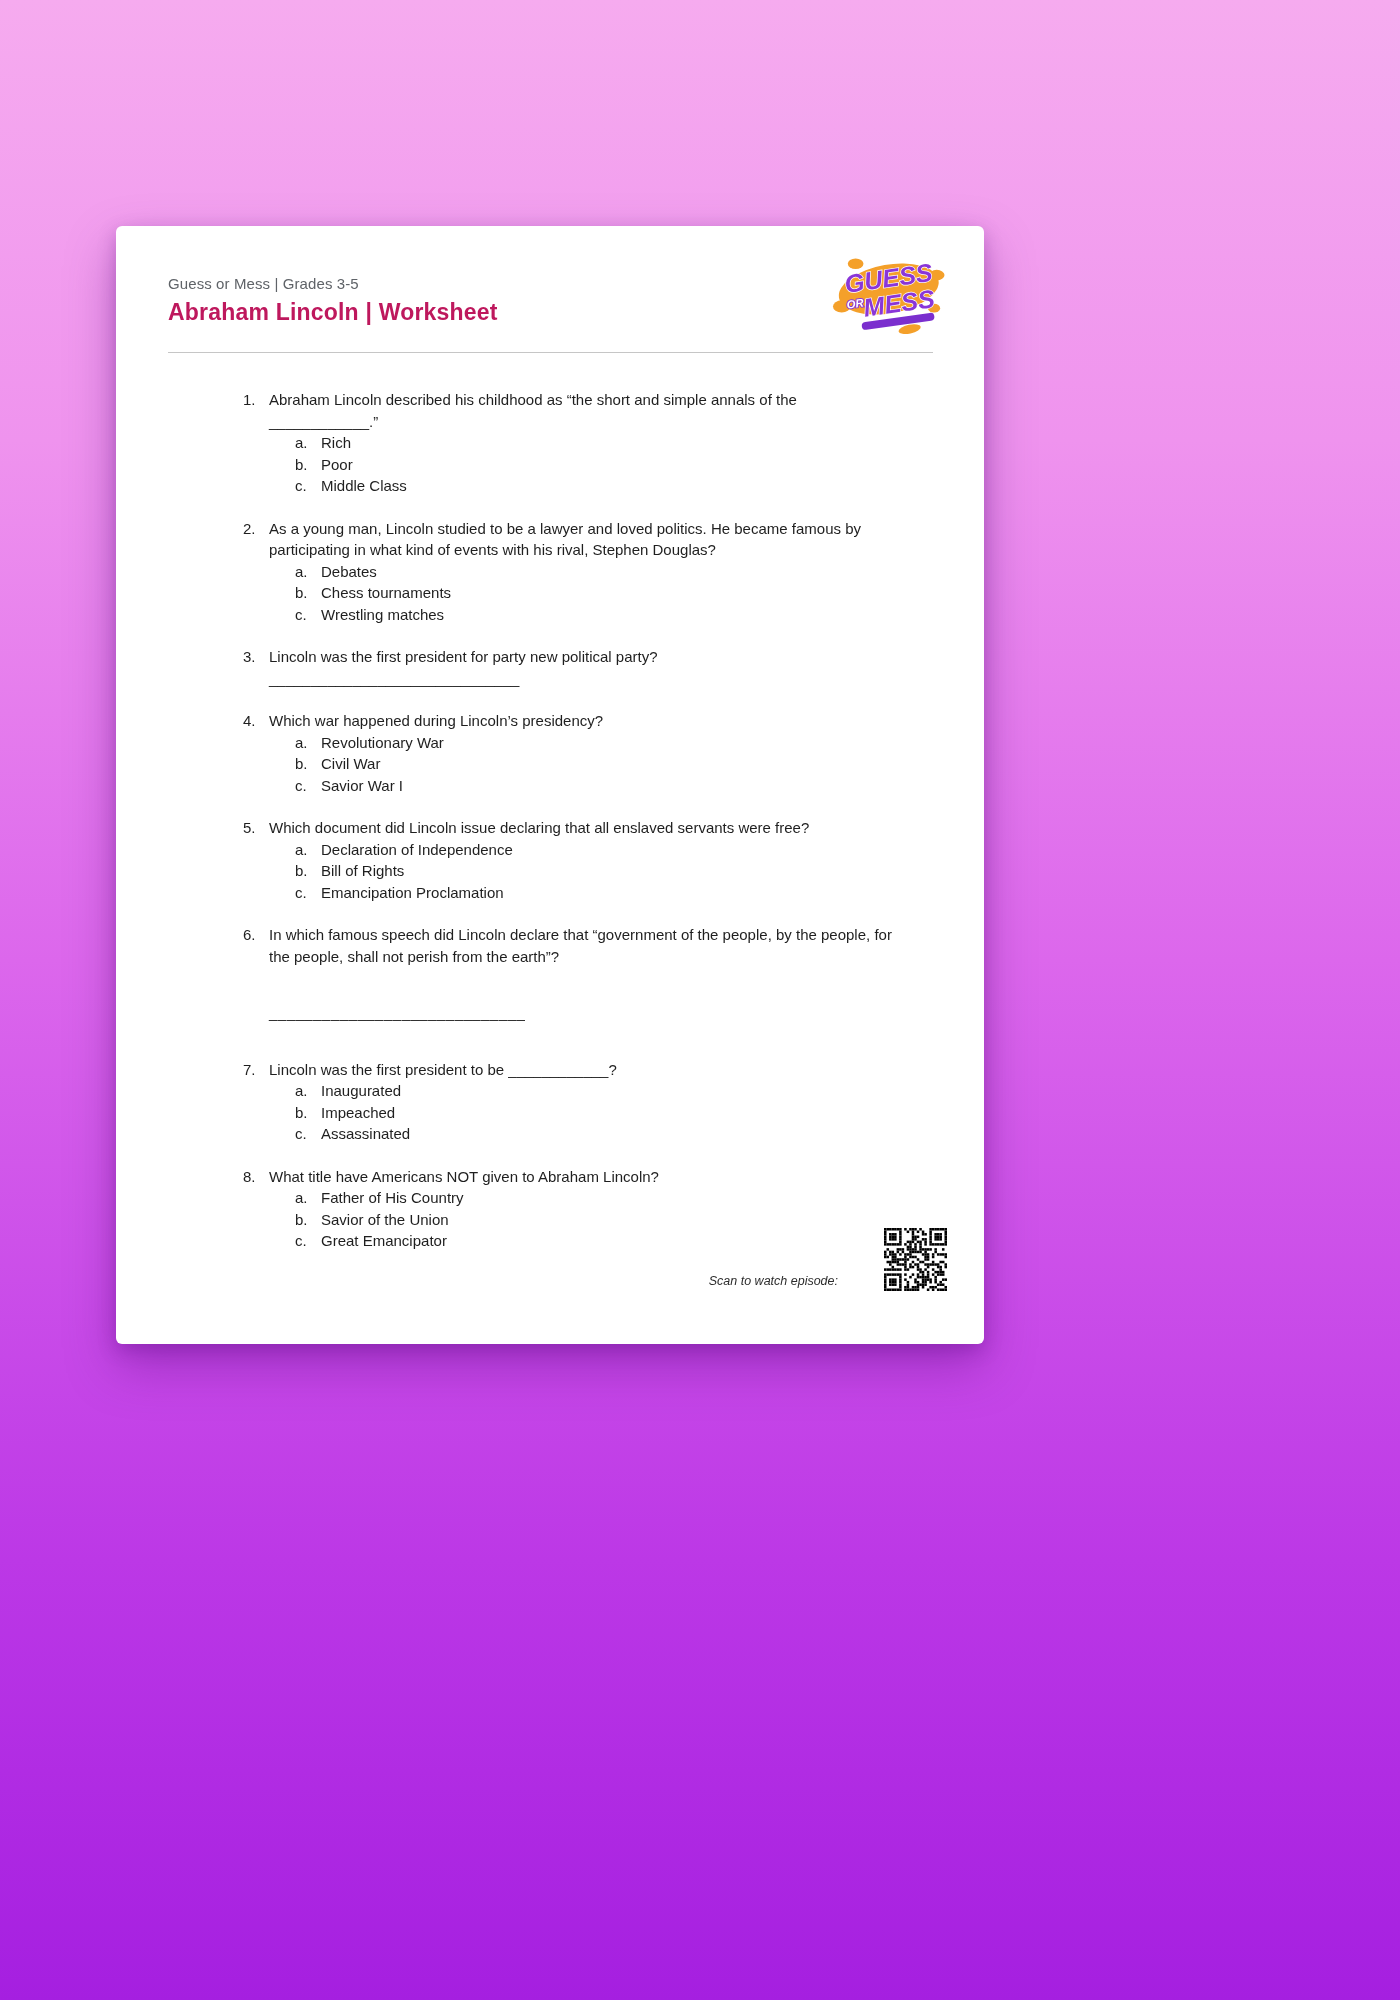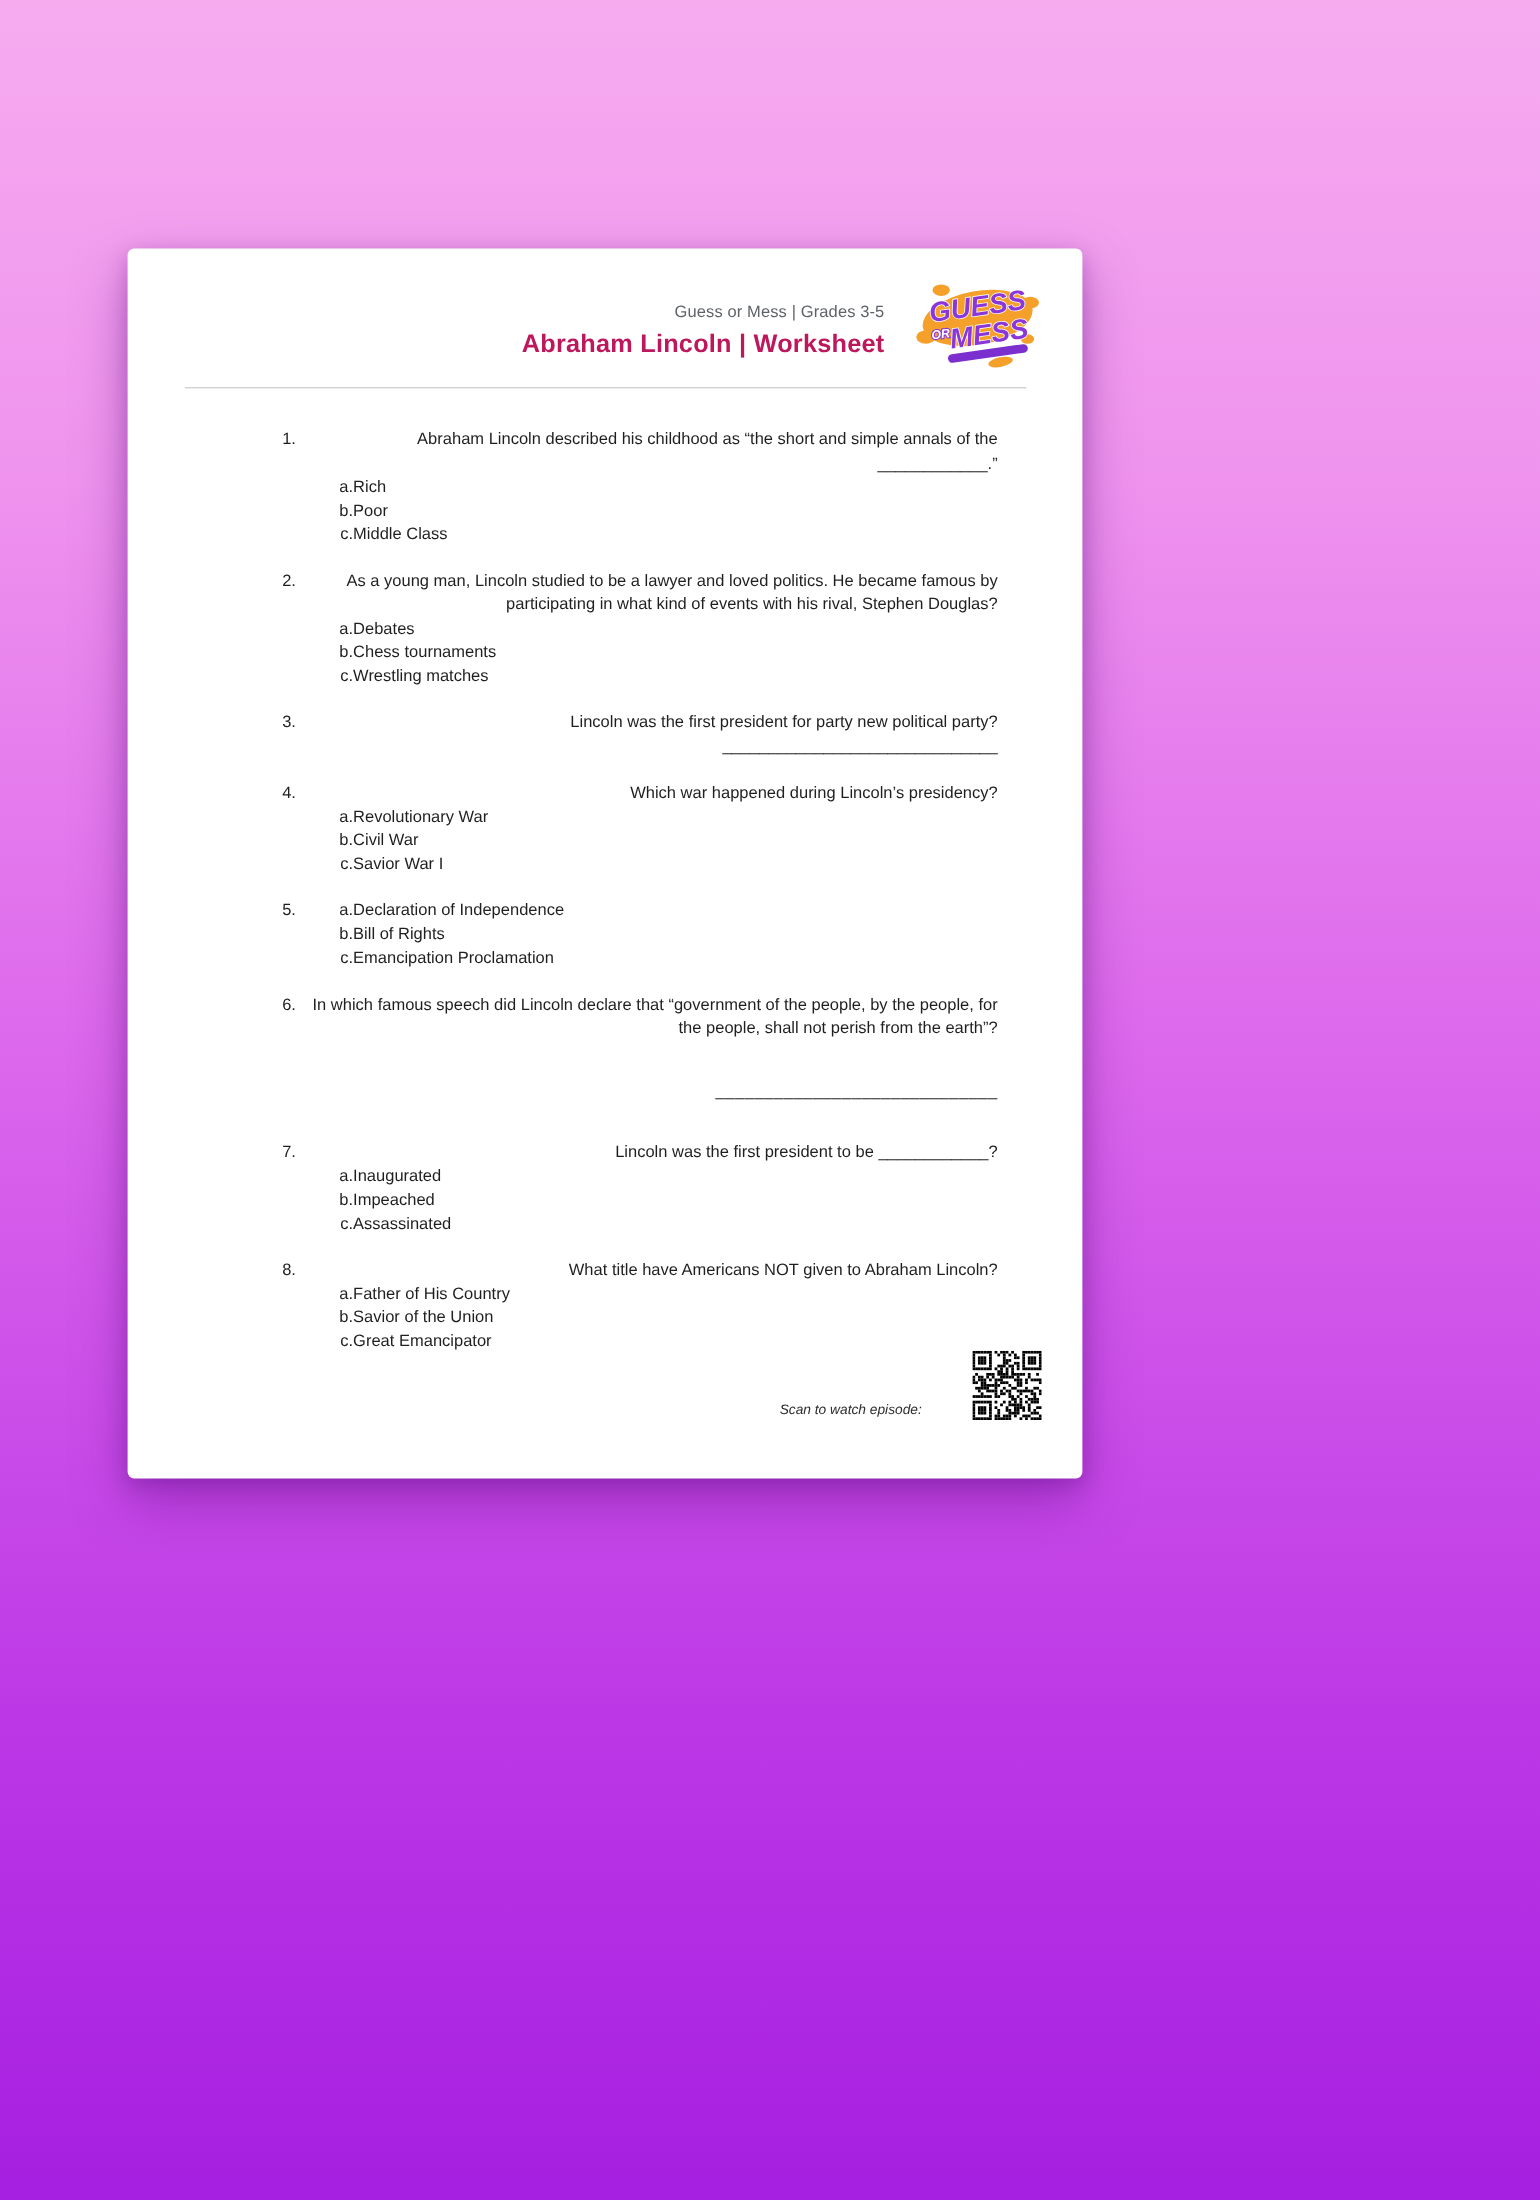--- a/index.html
+++ b/index.html
@@ -9,21 +9,20 @@
     overflow:hidden;
   }
   .background {
     position:absolute; inset:0; width:1400px; height:2000px;
     background:linear-gradient(180deg,#f6abef 0%, #ef93ee 22%, #dc67ec 48%, #bc38e6 78%, #a51fe0 100%);
   }
   .paper {
     position:absolute; left:116px; top:226px; width:868px; height:1118px;
     background:#ffffff; border-radius:6px;
     box-shadow:0 22px 50px rgba(80,0,120,0.35), 0 6px 18px rgba(80,0,120,0.25);
-    text-align:right;
   }
   .header { position:absolute; left:52px; top:49px; right:180px; }
   .kicker { color:#5f6368; font-size:15px; letter-spacing:0.1px; }
   .title  { margin-top:7px; color:#be185d; font-size:23px; font-weight:bold; letter-spacing:0.2px; }
   .rule   { position:absolute; left:52px; right:51px; top:126px; border-top:1px solid #c6c6c6; }
   .logo   { position:absolute; top:24px; right:36px; width:122px; height:92px; }
   .logo svg { width:100%; height:100%; }
 
   .questions { position:absolute; left:127px; top:163px; width:664px; color:#1f1f1f; font-size:15px; line-height:21.5px; }
   .question  { margin-bottom:21px; }
@@ -162,20 +161,21 @@
   </li>
 </ol>
       </div>
     </div>
   </div>
 
   <div class="question">
     <div class="q-row">
       <span class="q-num">5.</span>
       <div class="q-body">
+        <p class="q-text">Which document did Lincoln issue declaring that all enslaved servants were free?</p>
 
         <ol class="options">
   <li class="option">
     <span class="opt-letter">a.</span>
     <span class="opt-text">Declaration of Independence</span>
   </li>
 
   <li class="option">
     <span class="opt-letter">b.</span>
     <span class="opt-text">Bill of Rights</span>

